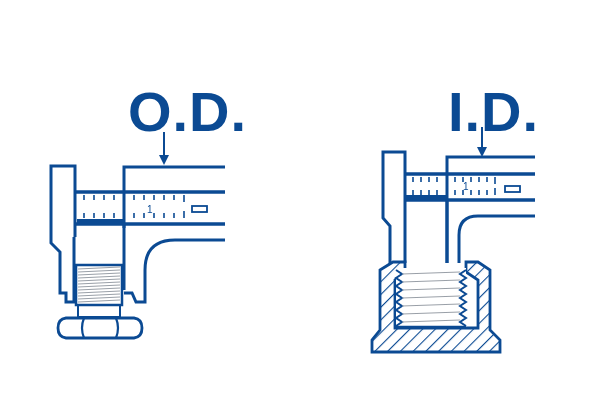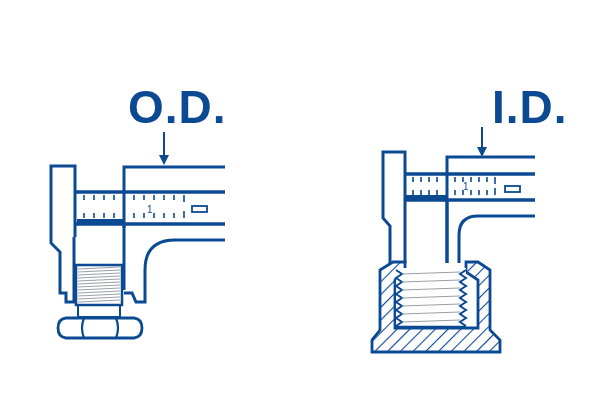--- a/index.html
+++ b/index.html
@@ -1,19 +1,19 @@
 <!DOCTYPE html>
 <html><head>
 <meta charset="utf-8">
 <style>
   html, body { margin: 0; padding: 0; background: #ffffff; }
   body { width: 600px; height: 400px; position: relative; overflow: hidden; font-family: "Liberation Sans", sans-serif; }
-  .label { position: absolute; font-family: "Liberation Sans", sans-serif; font-weight: bold; font-size: 46px; color: #0b4a93; letter-spacing: 1px; line-height: 1; }
+  .label { position: absolute; font-family: "Liberation Sans", sans-serif; font-weight: bold; font-size: 56px; color: #0b4a93; letter-spacing: 1px; line-height: 1; }
   #od-label { left: 128px; top: 84px; }
-  #id-label { left: 448px; top: 84px; margin-left: 44px; }
+  #id-label { left: 448px; top: 84px; }
   svg { position: absolute; left: 0; top: 0; }
 </style>
 </head>
 <body>
 
 <div class="label" id="od-label">O.D.</div>
 <div class="label" id="id-label">I.D.</div>
 
 <svg width="600" height="400" viewBox="0 0 600 400">
   <defs>

